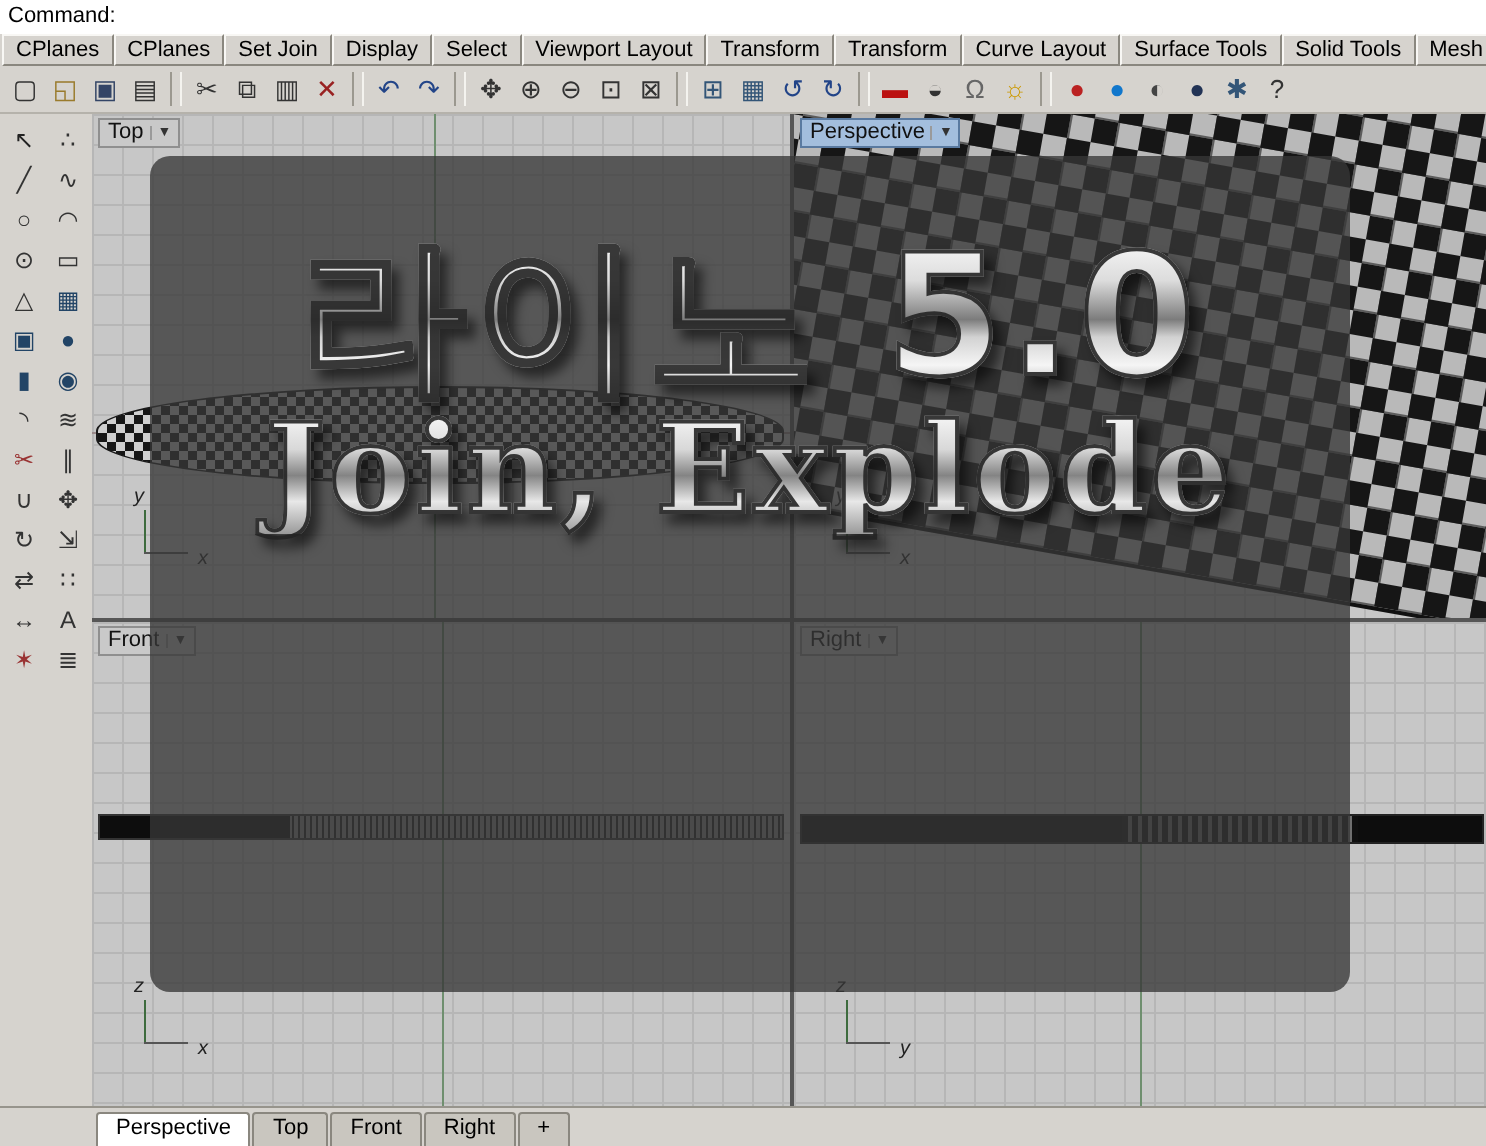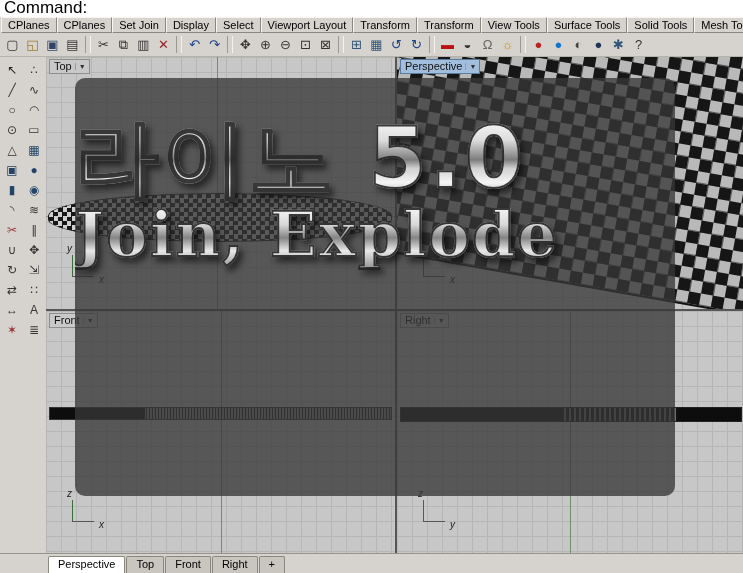--- a/index.html
+++ b/index.html
@@ -1,19 +1,19 @@
 <!DOCTYPE html>
 <html><head>
 <meta charset="utf-8">
 <style>
   html,body{margin:0;padding:0;background:#8f8f8f;}
   .app{position:relative;width:743px;height:573px;background:#d6d3ce;font-family:"Liberation Sans","DejaVu Sans",sans-serif;overflow:hidden;user-select:none;}
 
   
-  .command-bar{position:absolute;left:0;top:0;right:0;height:17px;background:#ffffff;border-bottom:1px solid #b5b2ab;font-size:17px;line-height:16px;padding-left:4px;color:#000;}
+  .command-bar{position:absolute;left:0;top:0;right:0;height:17px;background:#ffffff;border-bottom:1px solid #b5b2ab;font-size:11px;line-height:16px;padding-left:4px;color:#000;}
 
   
   .menu-tab-bar{position:absolute;left:0;top:17px;right:0;height:16px;background:#d6d3ce;display:flex;align-items:stretch;font-size:11px;white-space:nowrap;overflow:hidden;padding-left:1px;}
   .menu-tab{padding:1px 6px 0 6px;border:1px solid;border-color:#f8f7f4 #8a877f #8a877f #f8f7f4;background:#d6d3ce;cursor:default;}
 
   
   .toolbar{position:absolute;left:0;top:33px;right:0;height:23px;background:#d6d3ce;border-bottom:1px solid #b5b2ab;display:flex;align-items:center;padding:0 3px;gap:1px;overflow:hidden;}
   .tb-icon{width:19px;height:19px;display:flex;align-items:center;justify-content:center;font-size:13px;line-height:1;cursor:pointer;}
   .tb-sep{width:4px;height:17px;border-left:1px solid #9b988f;border-right:1px solid #f4f3ef;margin:0 2px;}
 
@@ -54,21 +54,21 @@
   .geo-top-strip{left:2px;top:136px;width:342px;height:47px;background-size:9px 9px;border:1px solid #1a1a1a;border-radius:50% / 46%;}
   .geo-persp-mesh{left:-40px;top:-120px;width:640px;height:360px;background-size:24px 24px;transform:rotate(10deg);border:2px solid #111;background-color:#b9b9b9;
     background-image:conic-gradient(#161616 0deg 90deg,transparent 90deg 180deg,#161616 180deg 270deg,transparent 270deg 360deg),
       repeating-linear-gradient(0deg,rgba(0,0,0,.5) 0 1px,transparent 1px 24px),
       repeating-linear-gradient(90deg,rgba(0,0,0,.5) 0 1px,transparent 1px 24px);}
   .geo-front-band{left:3px;top:96px;width:341px;height:11px;background:repeating-linear-gradient(90deg,#1c1c1c 0 1px,#8f8f8f 1px 3px);border:1px solid #333;}
   .geo-right-band{left:3px;top:96px;width:340px;height:13px;background:repeating-linear-gradient(90deg,#101010 0 3px,#6f6f6f 3px 5px);border:1px solid #222;}
   .band-chunk{position:absolute;top:0;bottom:0;background:#0d0d0d;}
 
   
-  .overlay{position:absolute;left:75px;top:78px;width:600px;height:418px;background:rgba(55,55,55,0.78);border-radius:10px;z-index:20;text-align:left;overflow:hidden;}
+  .overlay{position:absolute;left:75px;top:78px;width:600px;height:418px;background:rgba(55,55,55,0.78);border-radius:10px;z-index:20;text-align:center;overflow:hidden;}
   .overlay-title{margin-top:36px;font-size:84px;font-weight:bold;letter-spacing:3px;font-family:"DejaVu Sans",sans-serif;line-height:1.05;
     background:linear-gradient(180deg,#ffffff 0%,#dcdcdc 30%,#7c7c7c 52%,#d2d2d2 62%,#f5f5f5 78%,#8c8c8c 100%);
     -webkit-background-clip:text;background-clip:text;color:transparent;-webkit-text-stroke:2px rgba(35,35,35,0.9);
     filter:drop-shadow(4px 5px 3px rgba(0,0,0,0.55));}
   .overlay-subtitle{font-size:62px;font-weight:bold;letter-spacing:2px;font-family:"DejaVu Serif","Liberation Serif",serif;line-height:1.05;
     background:linear-gradient(180deg,#ffffff 0%,#d8d8d8 35%,#848484 55%,#e8e8e8 75%,#9a9a9a 100%);
     -webkit-background-clip:text;background-clip:text;color:transparent;-webkit-text-stroke:2px rgba(35,35,35,0.9);
     filter:drop-shadow(4px 5px 3px rgba(0,0,0,0.55));}
 
   
@@ -85,21 +85,21 @@
 
   <div class="menu-tab-bar">
       <div class="menu-tab">CPlanes</div>
       <div class="menu-tab">CPlanes</div>
       <div class="menu-tab">Set Join</div>
       <div class="menu-tab">Display</div>
       <div class="menu-tab">Select</div>
       <div class="menu-tab">Viewport Layout</div>
       <div class="menu-tab">Transform</div>
       <div class="menu-tab">Transform</div>
-      <div class="menu-tab">View Tools</div>
+      <div class="menu-tab">Curve Layout</div>
       <div class="menu-tab">Surface Tools</div>
       <div class="menu-tab">Solid Tools</div>
       <div class="menu-tab">Mesh Tools</div>
     </div>
 
   <div class="toolbar">
       <div class="tb-icon" style="color: rgb(51, 51, 51);">▢</div>
       <div class="tb-icon" style="color: rgb(154, 123, 45);">◱</div>
       <div class="tb-icon" style="color: rgb(51, 68, 102);">▣</div>
       <div class="tb-icon" style="color: rgb(51, 51, 51);">▤</div>

